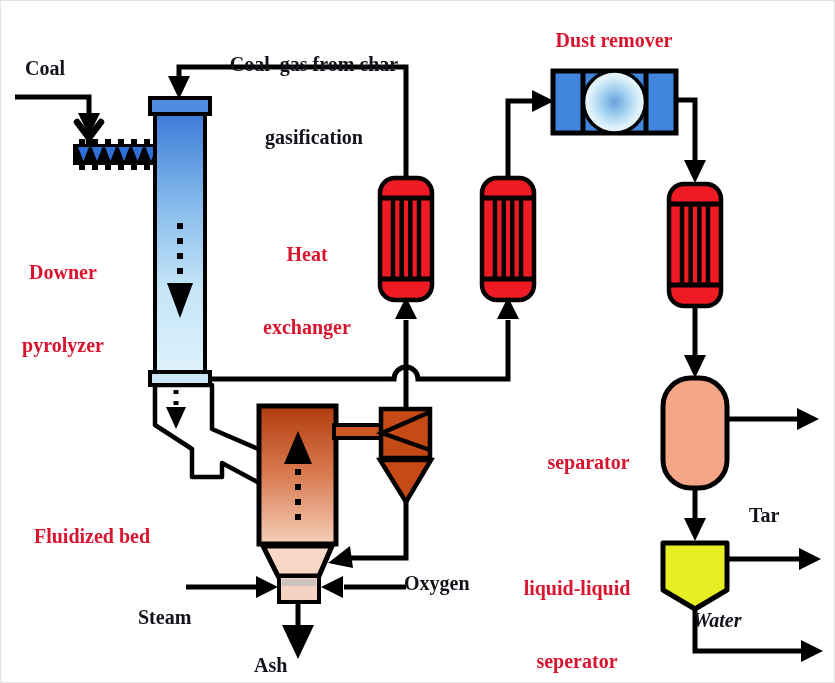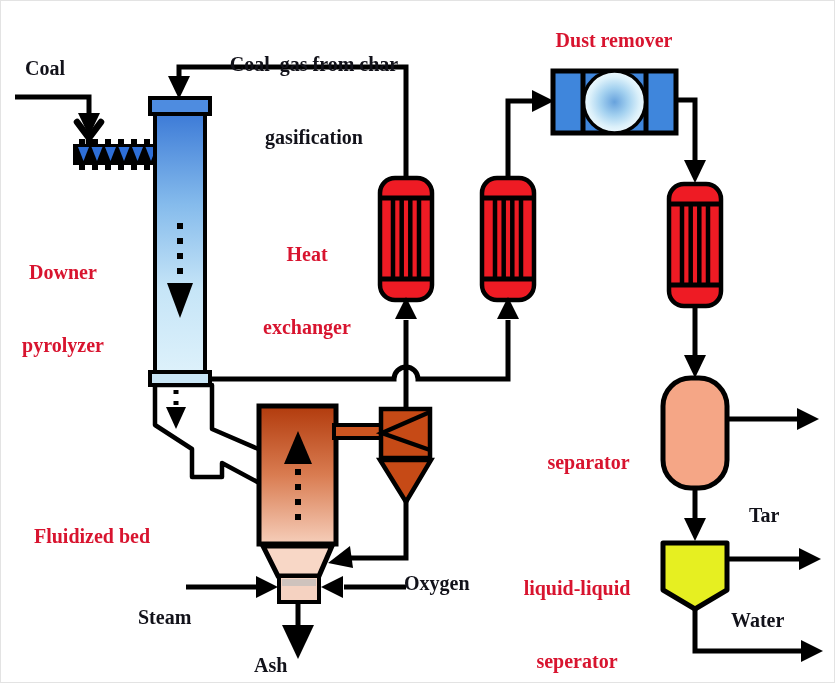--- a/index.html
+++ b/index.html
@@ -198,15 +198,15 @@
 
   <div class="lbl red center" style="left:503px;top:526px;width:146px;">
     <span>liquid-liquid</span>
     <span>seperator</span>
   </div>
 
   <div class="lbl" style="left:100px;top:604px;margin-left:37px;">Steam</div>
   <div class="lbl" style="left:403px;top:570px;">Oxygen</div>
   <div class="lbl" style="left:253px;top:652px;width:88px;">Ash</div>
   <div class="lbl" style="left:748px;top:502px;">Tar</div>
-  <div class="lbl" style="left:730px;top:607px;">Water</div>
+  <div class="lbl" style="left:692px;top:607px;font-style:italic;">Water</div>
 
 </div>
 
 </body></html>

